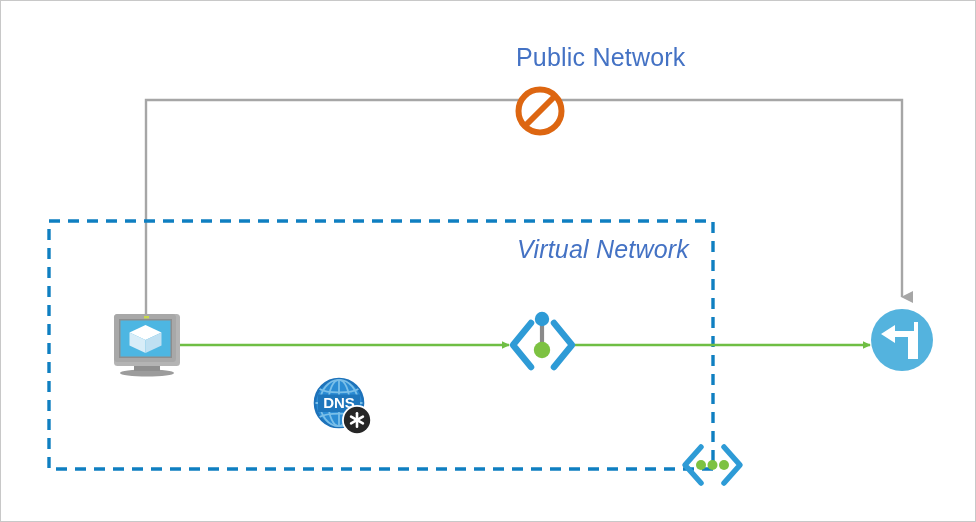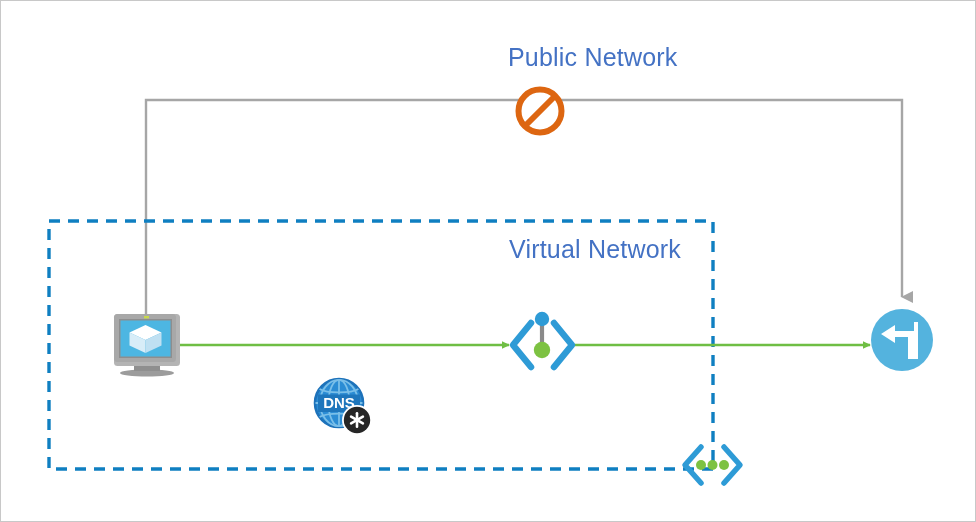--- a/index.html
+++ b/index.html
@@ -26,28 +26,30 @@
     width: 976px;
     height: 522px;
   }
   .label-text {
     position: absolute;
     color: #4472C4;
     font-size: 25px;
     font-family: "Liberation Sans", sans-serif;
     white-space: nowrap;
     letter-spacing: 0.2px;
+    margin-left: 8px;
   }
   #public-network-label {
     left: 507px;
     top: 42px;
   }
   #virtual-network-label {
     left: 508px;
     top: 234px;
+    font-style: italic;
   }
 </style>
 </head>
 <body>
 
 <div id="canvas">
 
   <svg id="diagram-svg" viewBox="0 0 976 522">
     <defs>
       <marker id="arrow-green" markerWidth="9" markerHeight="9" refX="7.5" refY="4.5" orient="auto" markerUnits="userSpaceOnUse">

